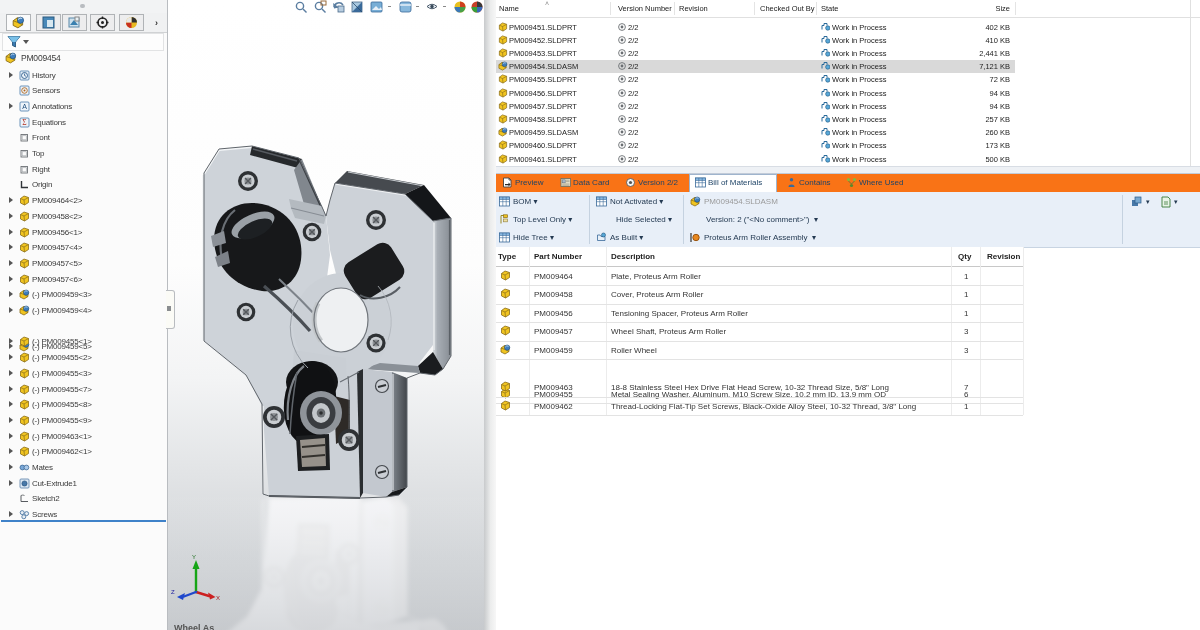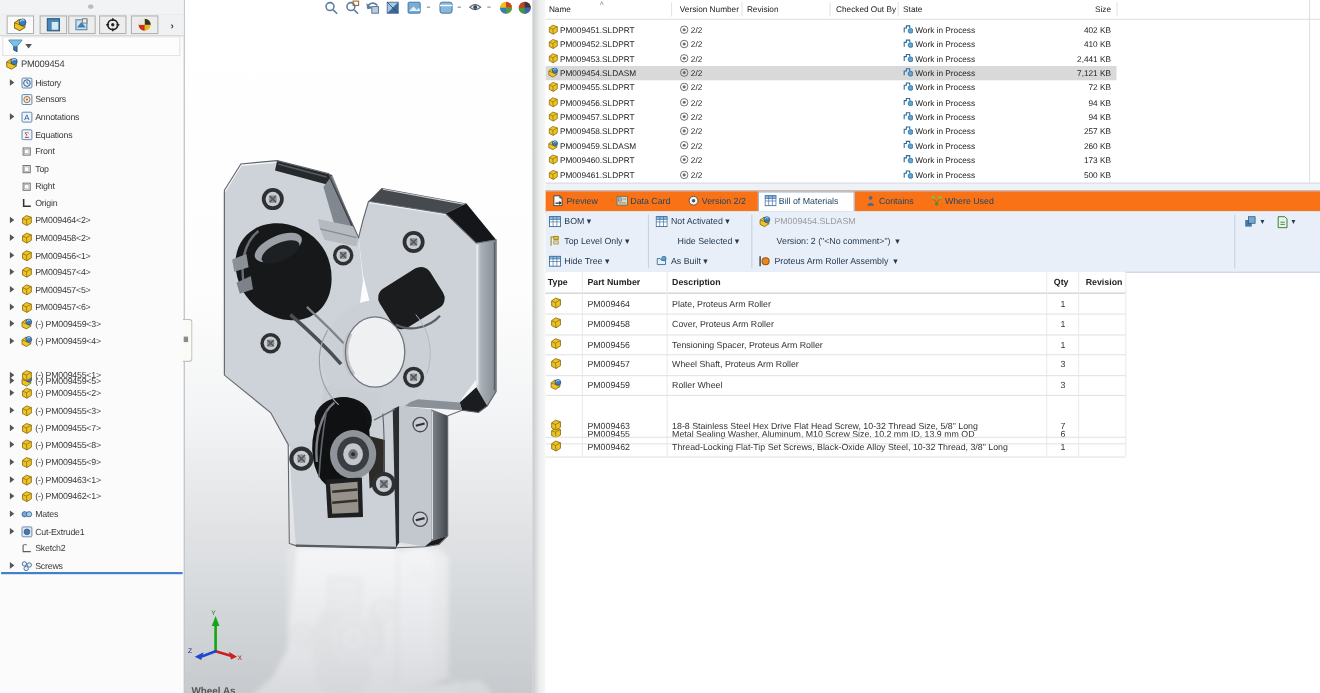--- a/index.html
+++ b/index.html
@@ -410,21 +410,21 @@
           <path d="M1,1.5 L13,1.5 L8.5,7 L8.5,12 L5.5,10.5 L5.5,7 Z" fill="#3a7ab0" stroke="#1a4a70" stroke-width="0.8"></path>
           <path d="M1,1.5 L13,1.5 L8.5,7 L5.5,7 Z" fill="#79c0e8"></path>
         </svg>
 <div style="position:absolute;left:20px;top:6px;width:3px;height:3px;border-left:3px solid transparent;border-right:3px solid transparent;border-top:4px solid #555;width:0;height:0;"></div>
 </div>
 <div class="abs" id="treearea">
         <div class="trow" style="top:50px;">
           <svg class="ticon" style="left:5px" width="12" height="12" viewBox="0 0 11 11">
             <use href="#i-asm"></use>
           </svg>
-          <span class="tx" style="left:19px;font-size:8.5px;">PM009454</span>
+          <span class="tx" style="left:6px;font-size:8.5px;padding-left:15px;">PM009454</span>
         </div>
         <div class="trow" style="top:67.5px;">
           <div class="ar"></div>
           <svg class="ticon" width="11" height="11" viewBox="0 0 11 11">
             <use href="#i-hist"></use>
           </svg>
           <span class="tx">History</span>
         </div>
         <div class="trow" style="top:83.2px;">
           <svg class="ticon" width="11" height="11" viewBox="0 0 11 11">

